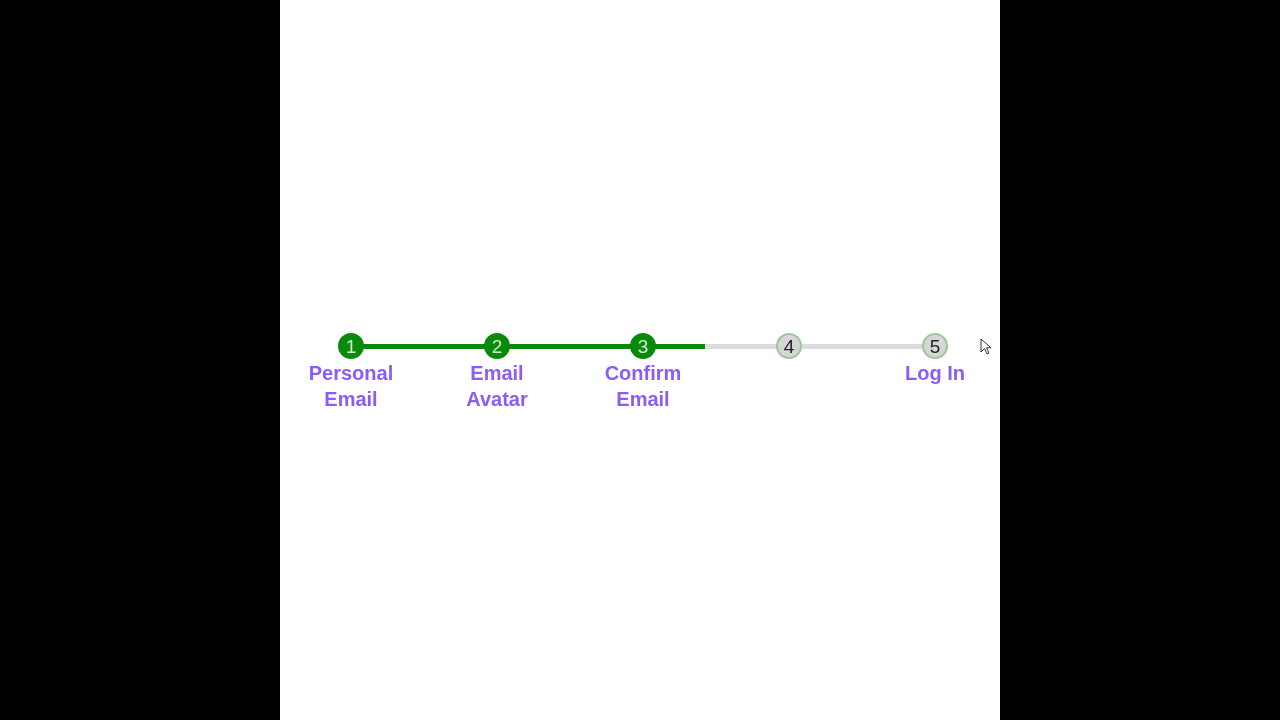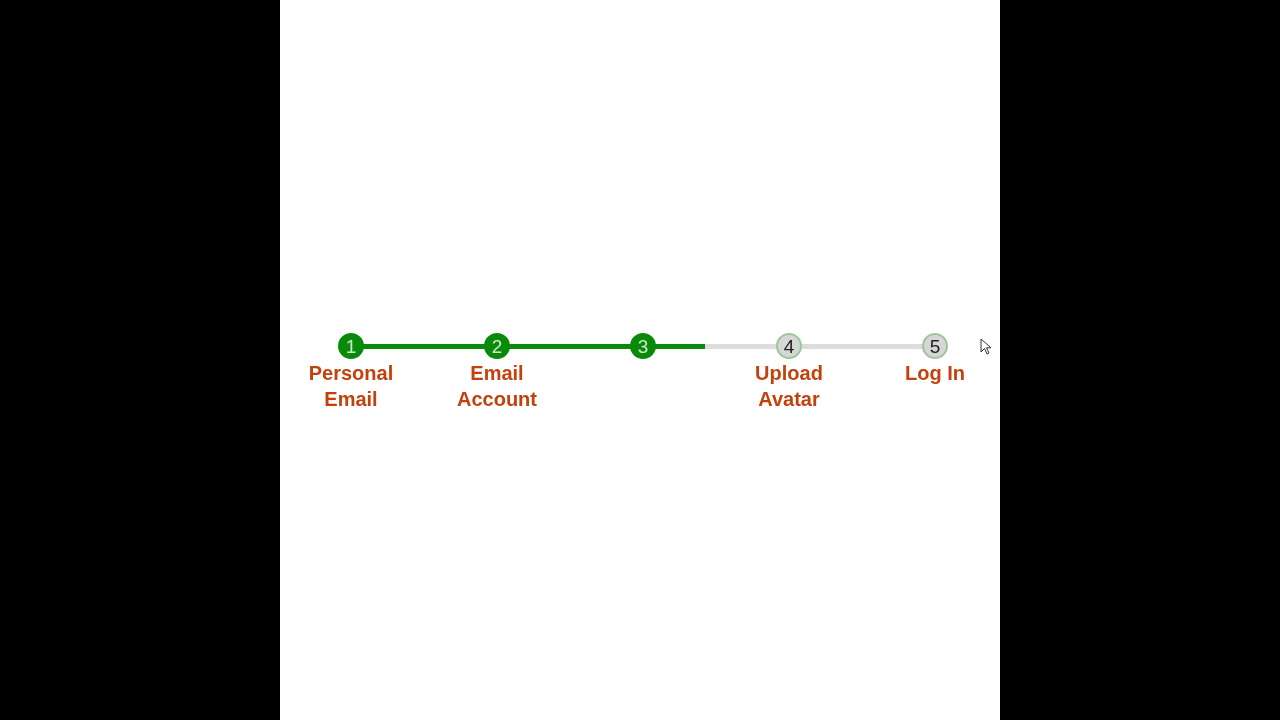--- a/index.html
+++ b/index.html
@@ -35,21 +35,21 @@
       position: relative; z-index: 2;
     }
     .circle.done {
       background: #0a8a0a; color: #cfe9cf; border: 2px solid #0a8a0a;
     }
     .circle.todo {
       background: #d6d6d6; color: #222; border: 2px solid #9cc79c;
     }
     .label {
       margin-top: 1px;
-      font-size: 20px; font-weight: bold; color: #c2410c;
+      font-size: 20px; font-weight: bold; color: #8b5cf6;
       line-height: 26px;
     }
     .cursor {
       position: absolute; left: 700px; top: 338px;
     }
   </style>
 </head>
 <body>
 
 <div class="page">
@@ -62,34 +62,34 @@
       <div class="label">
         <div>Personal</div>
         <div>Email</div>
       </div>
     </div>
 
     <div class="step" style="left:217px">
       <div class="circle done">2</div>
       <div class="label">
         <div>Email</div>
-        <div>Account</div>
+        <div>Avatar</div>
       </div>
     </div>
 
     <div class="step" style="left:363px">
       <div class="circle done">3</div>
+      <div class="label">
+        <div>Confirm</div>
+        <div>Email</div>
+      </div>
     </div>
 
     <div class="step" style="left:509px">
       <div class="circle todo">4</div>
-      <div class="label">
-        <div>Upload</div>
-        <div>Avatar</div>
-      </div>
     </div>
 
     <div class="step" style="left:655px">
       <div class="circle todo">5</div>
       <div class="label">
         <div>Log In</div>
       </div>
     </div>
   </div>
 

